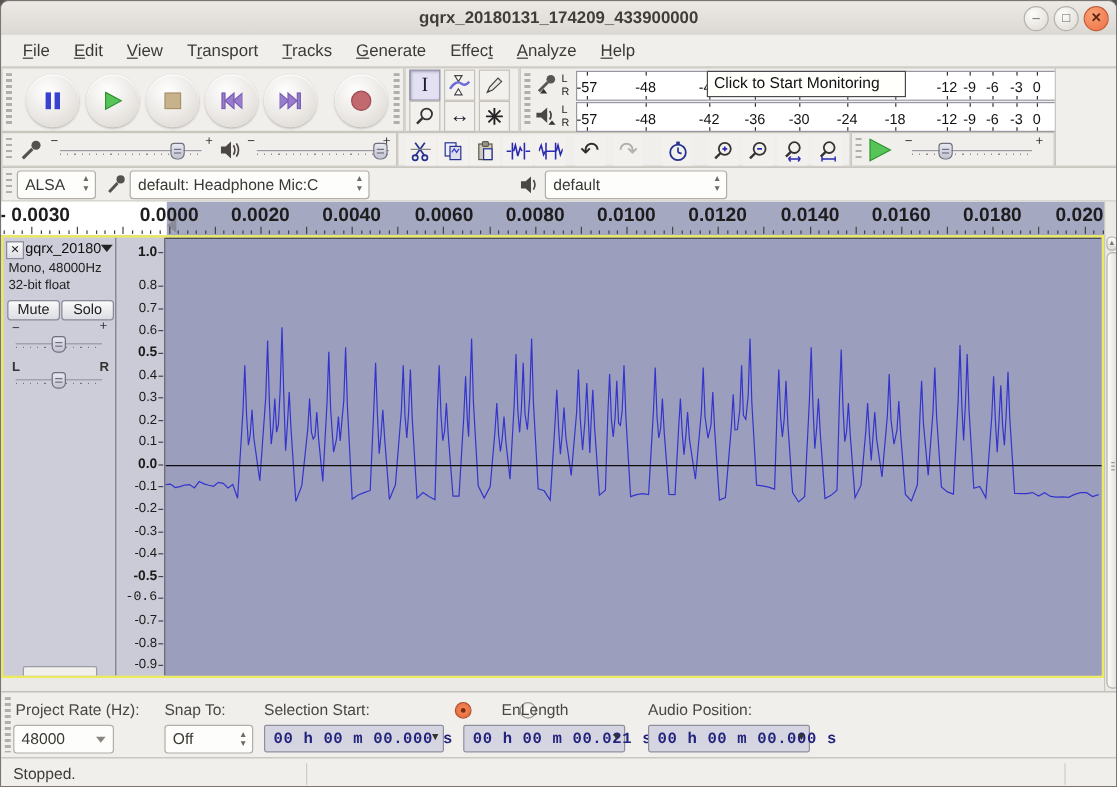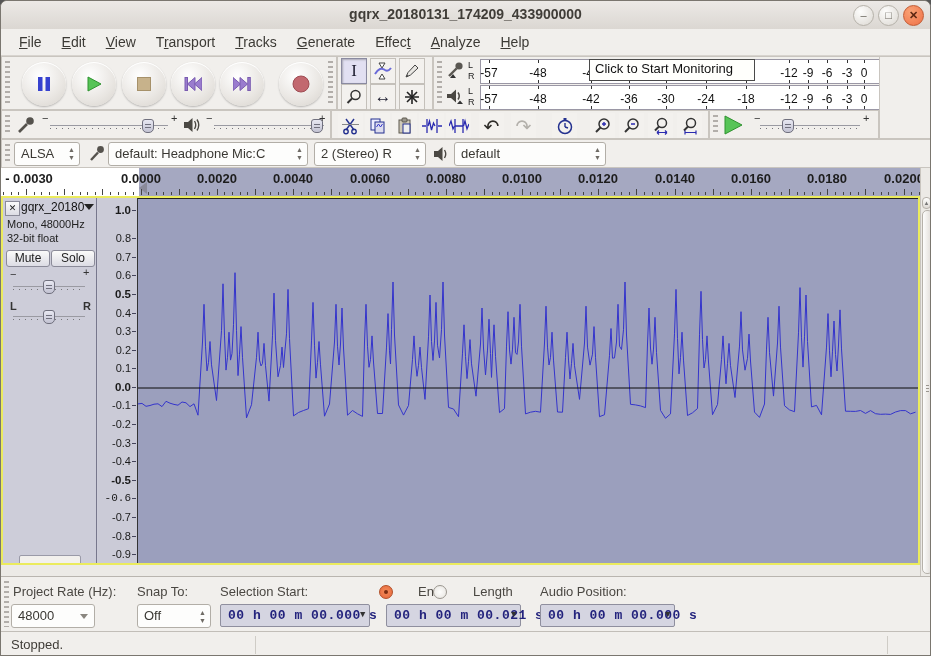--- a/index.html
+++ b/index.html
@@ -26,21 +26,21 @@
   .meterpanel{position:absolute;background:#fff;border:1px solid #9a97a5;box-sizing:border-box;}
   .meterlab{position:absolute;font-size:12px;color:#111;transform:translateX(-50%);top:6px;}
   .metertick{position:absolute;width:1px;height:3px;background:#333;top:0;}
   .metertickb{position:absolute;width:1px;height:3px;background:#333;bottom:0;}
   .lr{position:absolute;font-size:9px;color:#222;line-height:9px;}
   
   .combo{position:absolute;background:#fdfdfc;border:1px solid #b2aea7;border-radius:3px;font-size:13px;color:#3a3833;line-height:22px;padding:0 6px;box-sizing:border-box;white-space:nowrap;overflow:hidden;height:24px;}
   .combo .spin{position:absolute;right:4px;top:3px;font-size:7px;color:#6e6a64;line-height:8px;text-align:center;}
   
   #ruler{position:absolute;left:0;top:167px;width:919px;height:28px;background:#fff;border-bottom:1px solid #8a8a8a;overflow:hidden;}
-  .rlab{position:absolute;top:3px;font-size:13px;font-weight:bold;color:#1d1d1d;transform:translateX(-50%);white-space:nowrap;}
+  .rlab{position:absolute;top:3px;font-size:16px;font-weight:bold;color:#1d1d1d;transform:translateX(-50%);white-space:nowrap;}
   .rtick{position:absolute;bottom:1px;width:1px;background:#444;}
   
   #trackrow{position:absolute;left:0;top:195px;width:919px;height:369px;border:2px solid #ebeb5d;box-sizing:border-box;background:#cdcdd9;overflow:hidden;}
   #tpanel{position:absolute;left:0;top:0;width:94px;height:100%;background:#cdcdd9;border-right:1px solid #77778c;box-sizing:border-box;}
   .pbtn{background:linear-gradient(#fbfbfa,#dcdce4);border:1px solid #8b8b99;border-radius:3px;font-size:12px;color:#222;text-align:center;}
   #vruler{position:absolute;left:95px;top:0;width:40px;height:100%;background:#cbcbd7;border-right:1px solid #333;box-sizing:border-box;}
   .vlab{position:absolute;right:6px;font-size:11px;color:#1a1a1a;transform:translateY(-50%);}
   .vlab.b{font-weight:bold;font-size:11.5px;}
   .vtick{position:absolute;right:1px;width:4px;height:1px;background:#44445a;}
   #wavearea{position:absolute;left:135px;top:0;right:0;bottom:0;background:#9b9fbd;border-top:1px solid #222;}
@@ -464,23 +464,20 @@
       <span>ALSA</span><span class="spin">▲<br>▼</span>
     </div>
     <span class="abs" style="left:86px;top:4px;">
       <svg width="18" height="19">
           <circle cx="12.5" cy="5.5" r="3.4" fill="#55524d"></circle>
           <line x1="10" y1="8.5" x2="3" y2="16" stroke="#55524d" stroke-width="2.4"></line>
         </svg>
       </span>
     <div class="combo" style="left:106px;top:2px;width:200px;">
       <span>default: Headphone Mic:C</span><span class="spin">▲<br>▼</span>
-    </div>
-    <div class="combo" style="left:312px;top:2px;width:112px;">
-      <span>2 (Stereo) R</span><span class="spin">▲<br>▼</span>
     </div>
     <span class="abs" style="left:432px;top:6px;">
       <svg width="18" height="16">
           <polygon points="0,5 4,5 8.5,1 8.5,15 4,11 0,11" fill="#4b4843"></polygon>
           <path d="M10.5 4 Q13 8 10.5 12" stroke="#4b4843" stroke-width="1.4" fill="none"></path>
         </svg>
       </span>
     <div class="combo" style="left:452px;top:2px;width:152px;">
       <span>default</span><span class="spin">▲<br>▼</span>
     </div>
@@ -718,21 +715,21 @@
     <div class="combo" style="left:136px;top:27px;width:74px;height:24px;">
       <span>Off</span><span class="spin" style="top:4px;">▲<br>▼</span>
     </div>
     <span class="sllab" style="left:219px;">Selection Start:</span>
     <div class="timefield" style="left:219px;width:150px;">
       <span>00 h 00 m 00.000 s</span><span class="dd">▼</span>
     </div>
     <div class="radio sel" style="left:378px;"></div>
     <span class="sllab" style="left:417px;">End</span>
     <div class="radio" style="left:432px;"></div>
-    <span class="sllab" style="left:472px;">Length</span>
+    <span class="sllab" style="left:433px;">Length</span>
     <div class="timefield" style="left:385px;width:135px;">
       <span>00 h 00 m 00.021 s</span><span class="dd">▼</span>
     </div>
     <span class="sllab" style="left:539px;">Audio Position:</span>
     <div class="timefield" style="left:539px;width:135px;">
       <span>00 h 00 m 00.000 s</span><span class="dd">▼</span>
     </div>
   </div>
 
   <div id="statusbar">

